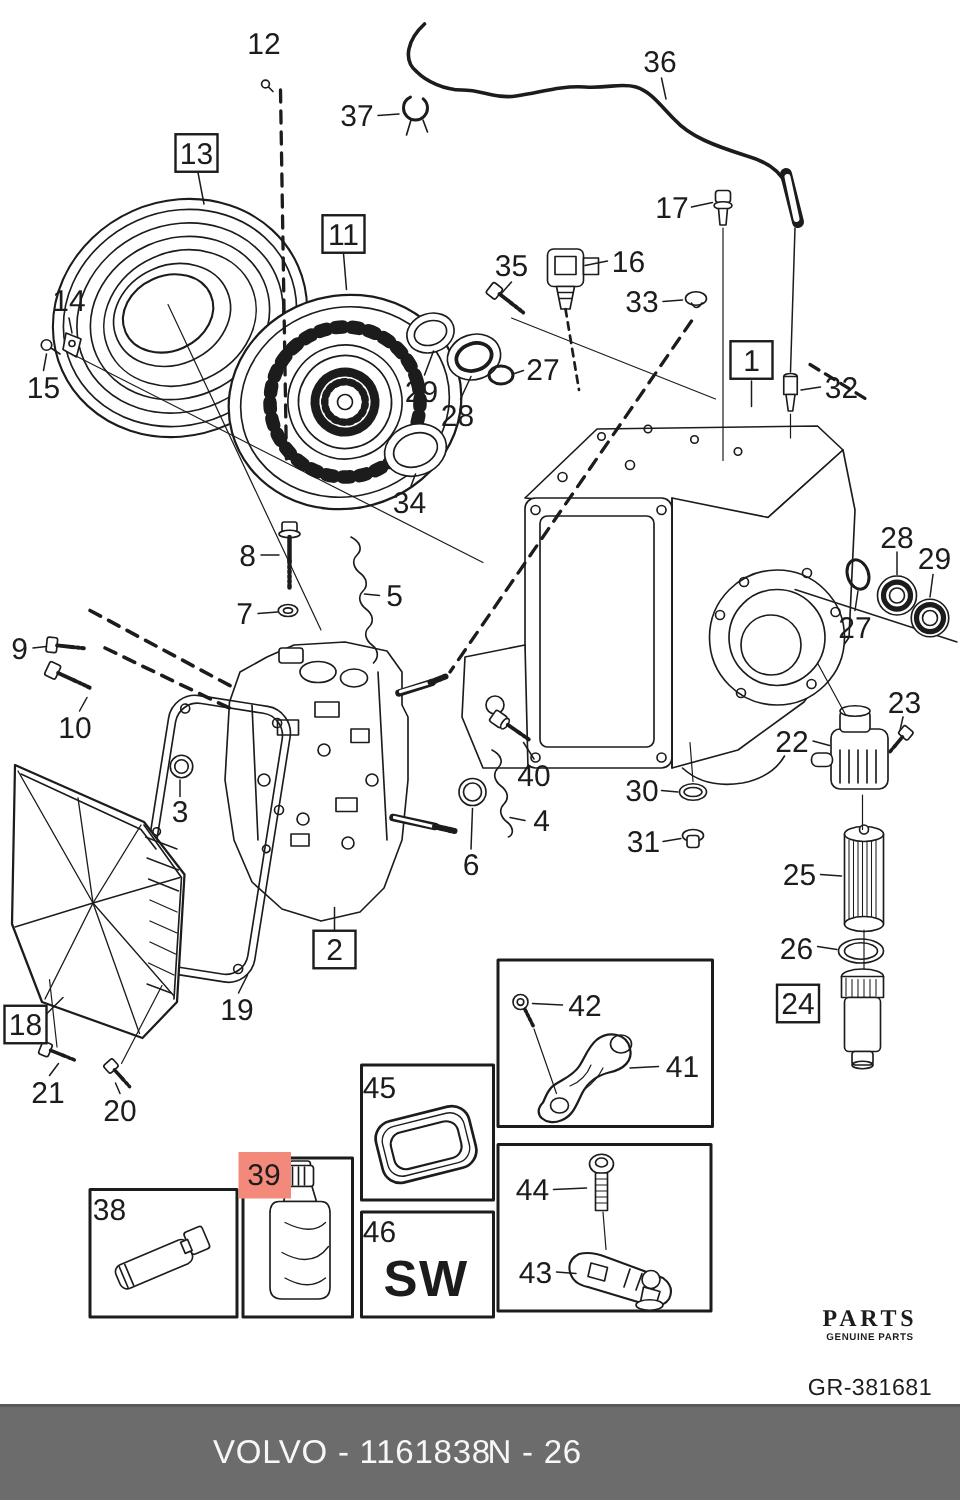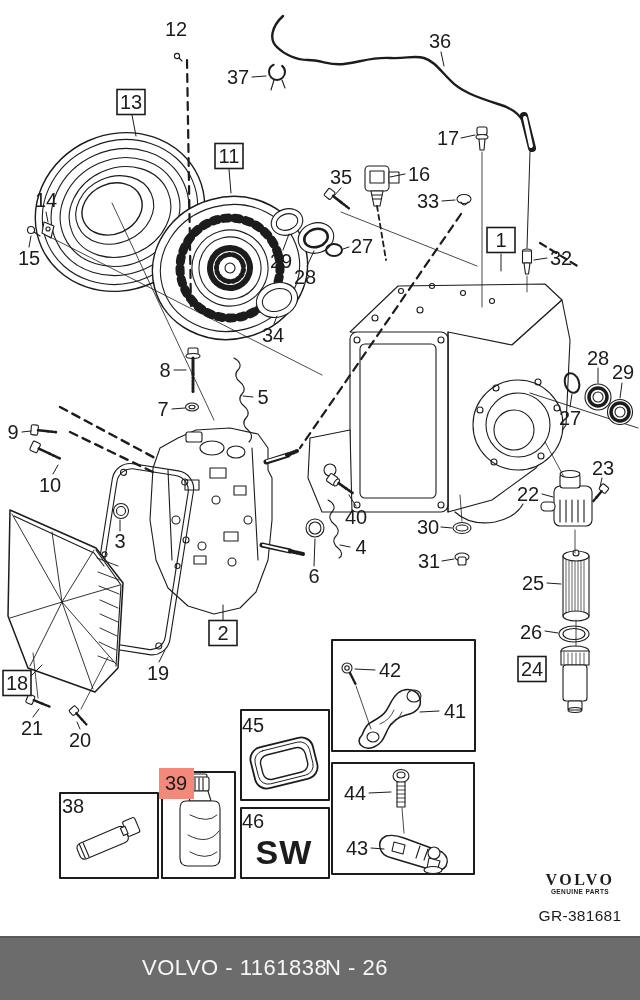--- a/index.html
+++ b/index.html
@@ -9,21 +9,21 @@
   .callout-text{font-size:20px;fill:#1c1c1c;}
   .footer{position:absolute;left:0;bottom:0;width:640px;height:62px;background:#6d6c6c;
           border-top:2px solid #5a5959;}
   .footer span{position:absolute;top:17px;font-size:22px;color:#f7f7f7;letter-spacing:.5px;}
   .footer .f-left{left:142px;}
   .footer .f-right{left:325px;}
   .branding{position:absolute;left:538px;top:872px;width:84px;text-align:center;color:#1c1c1c;}
   .branding .logo{font-family:"Liberation Serif", serif;font-weight:bold;font-size:16px;
                   letter-spacing:2.5px;line-height:16px;}
   .branding .tagline{font-size:6.5px;font-weight:bold;letter-spacing:.4px;line-height:8px;}
-  .branding .code{font-size:15.5px;margin-top:11px;letter-spacing:.3px;}
+  .branding .code{font-size:15.5px;margin-top:21px;letter-spacing:.3px;}
 </style>
 </head>
 <body>
 
 <div class="page">
 
 <svg width="640" height="938" viewBox="0 0 640 938">
 
   <g stroke="#1c1c1c" fill="none" stroke-width="1.1" stroke-linejoin="round" stroke-linecap="round">
 
@@ -614,21 +614,21 @@
           <text x="253" y="828" text-anchor="middle" class="callout-text">46</text>
         </g>
         <g>
           <text x="357" y="855" text-anchor="middle" class="callout-text">43</text>
         </g>
       </g>
 </svg>
 
 
 <div class="branding">
-  <div class="logo">VOLVO</div>
+  <div class="logo">PARTS</div>
   <div class="tagline">GENUINE PARTS</div>
   <div class="code">GR-381681</div>
 </div>
 
 
 <div class="footer">
   <span class="f-left">VOLVO - 1161838</span>
   <span class="f-right">N - 26</span>
 </div>
 

